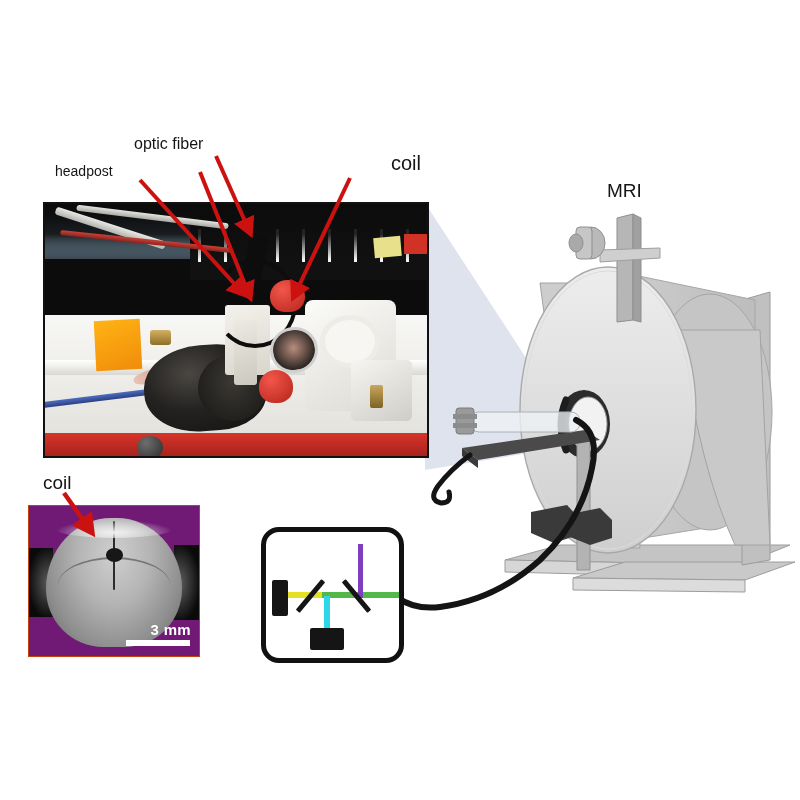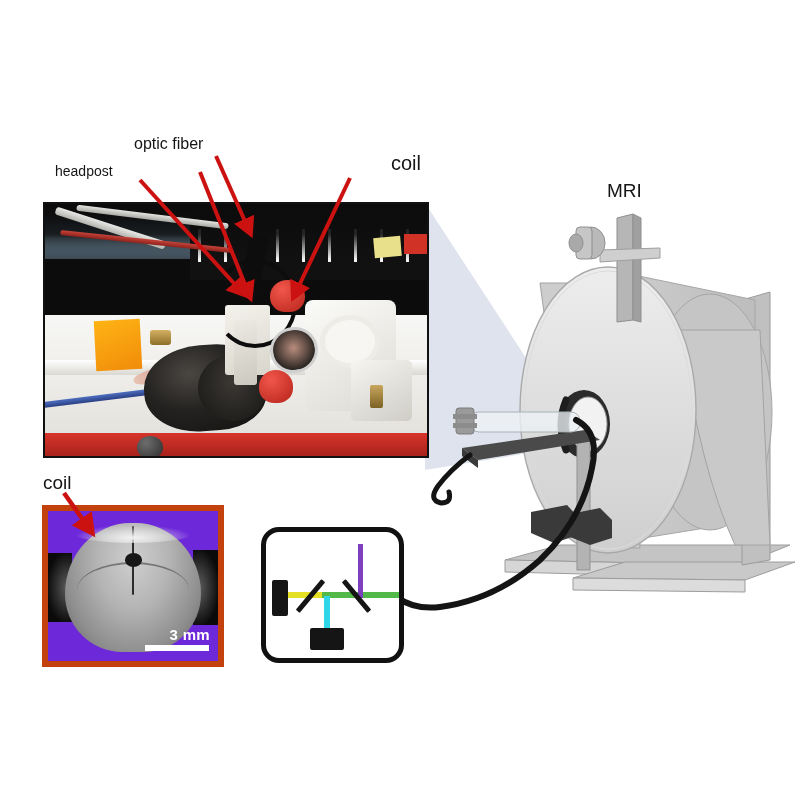--- a/index.html
+++ b/index.html
@@ -80,22 +80,22 @@
   .holder-r3{left:80%;top:62%;width:16%;height:24%;border-radius:5px;
      background:linear-gradient(150deg,#f6f5f1,#cfcdc6);}
   .brass2{left:85%;top:72%;width:3.5%;height:9%;border-radius:2px;
      background:linear-gradient(180deg,#c8a65d,#7d6224);}
   .yellownote{left:86%;top:13%;width:7%;height:8%;background:#e8e08a;transform:rotate(-5deg);}
   .redsq{left:94%;top:12%;width:6%;height:8%;background:#d03226;}
   .knob{left:24%;top:92%;width:7%;height:9%;border-radius:50%;
      background:radial-gradient(circle at 35% 30%,#6e6e6e,#2a2a2a);}
 
   
-  #brain{position:absolute;left:42px;top:505px;width:170px;height:150px;
-         background:#6d28d9;border:6px solid #c2410c;overflow:hidden;}
+  #brain{position:absolute;left:28px;top:505px;width:170px;height:150px;
+         background:#701a75;border:1px solid #c2410c;overflow:hidden;}
   .brainshape{position:absolute;left:10%;top:8%;width:80%;height:86%;
      border-radius:48% 48% 42% 42%/55% 55% 45% 45%;
      background:radial-gradient(ellipse at 50% 28%,#cfcfcf 0%,#b4b4b4 38%,#8e8e8e 72%,#636363 100%);}
   .brainmid{position:absolute;left:49.3%;top:10%;width:1.4%;height:46%;
      background:#2c2c2c;border-radius:1px;}
   .braincx{position:absolute;left:17%;top:34%;width:66%;height:36%;
      border-top:2px solid rgba(70,70,70,.6);border-radius:50%;}
   .brainvent{position:absolute;left:45%;top:28%;width:10%;height:9%;
      background:#171717;border-radius:50%;}
   .brainnoiseL{position:absolute;left:0;top:28%;width:14%;height:46%;

